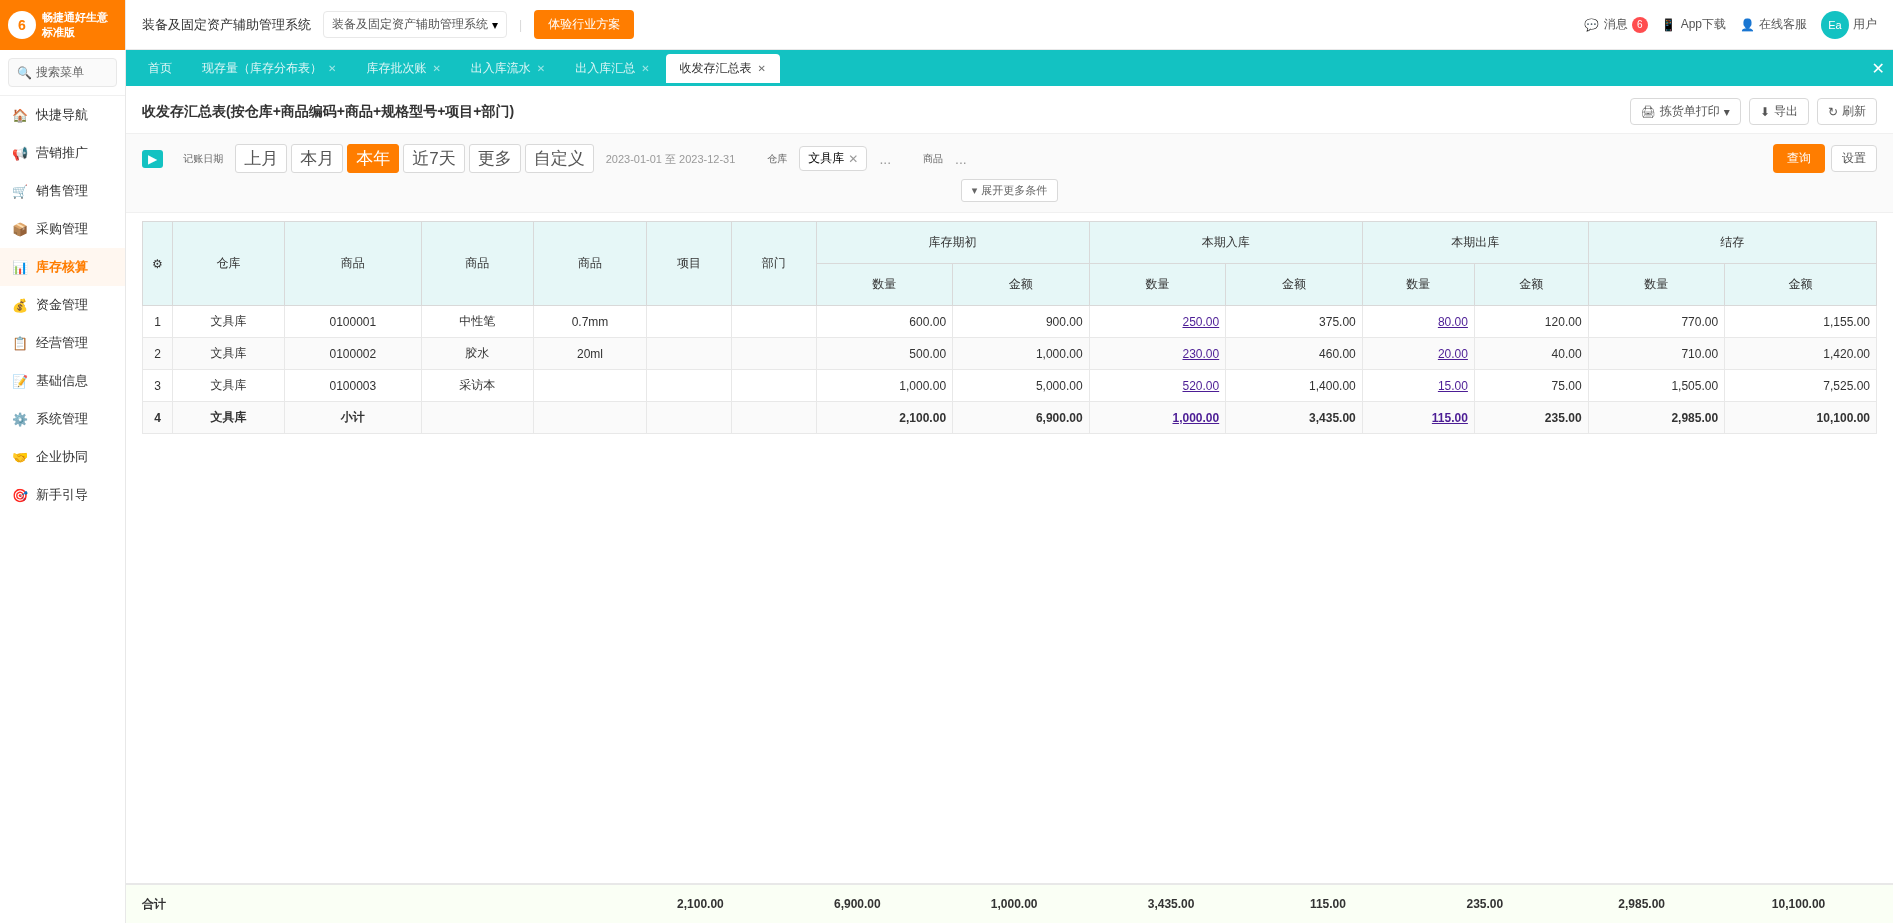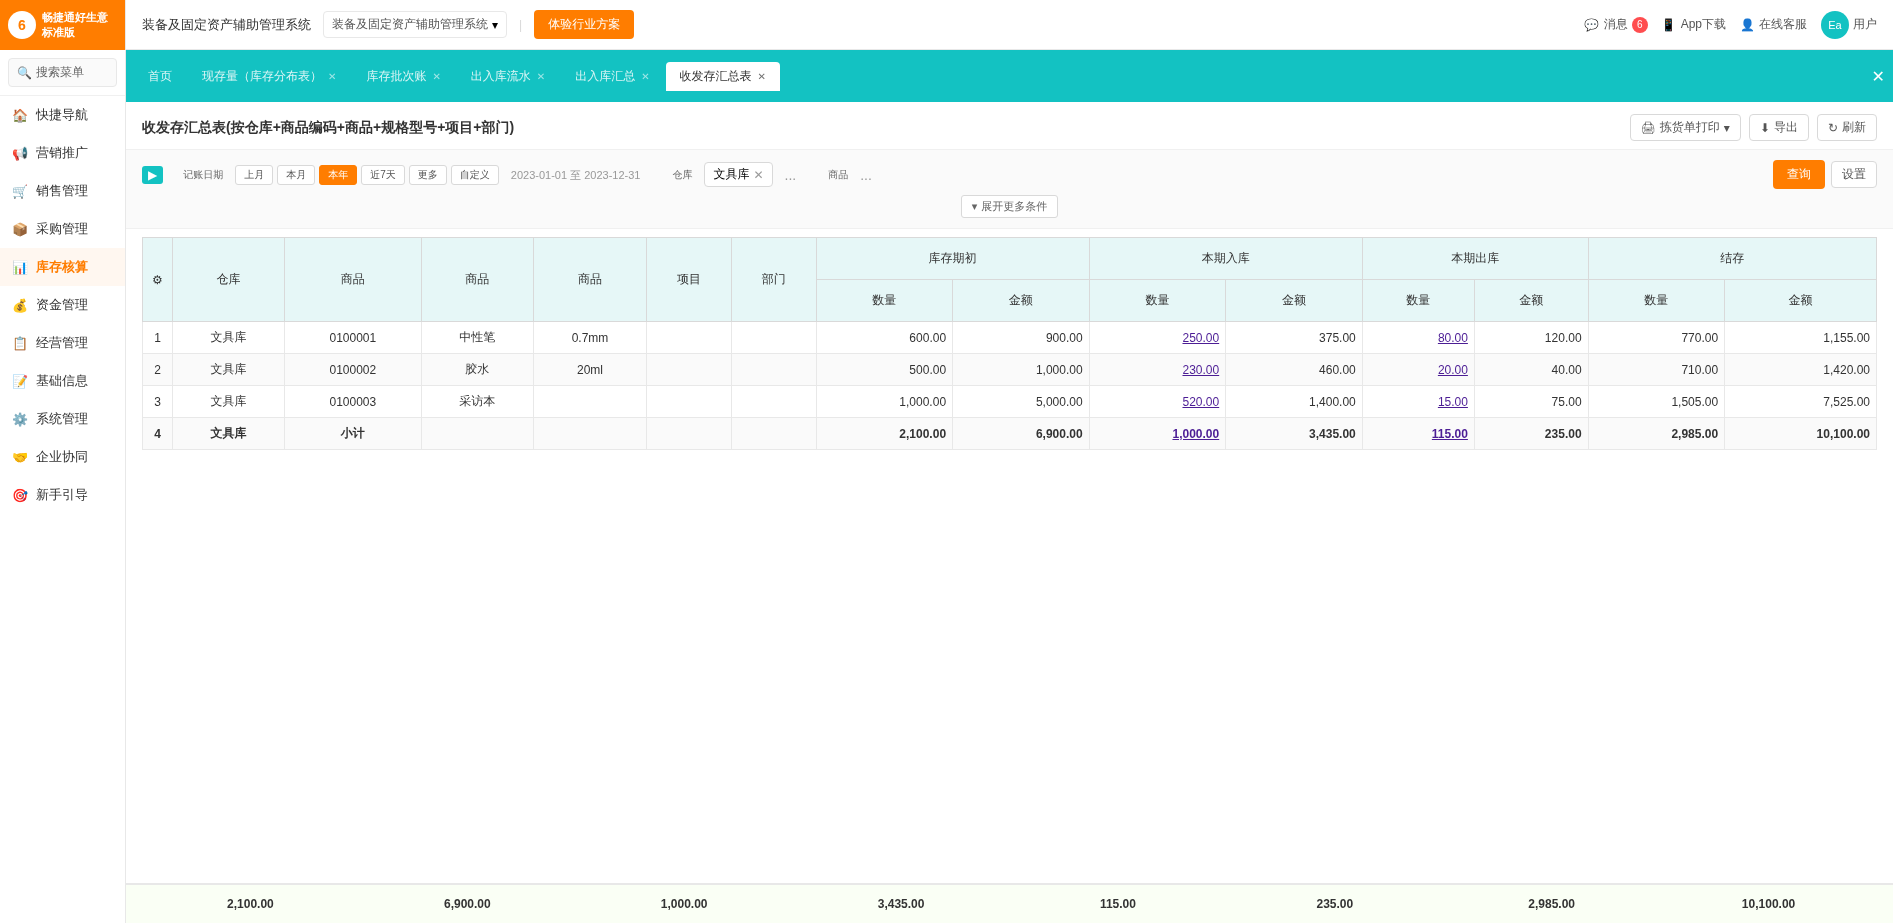--- a/index.html
+++ b/index.html
@@ -21,38 +21,38 @@
 
     
     .top-header { height: 50px; background: #fff; border-bottom: 1px solid #e8e8e8; display: flex; align-items: center; padding: 0 16px; gap: 12px; flex-shrink: 0; }
     .system-select { border: 1px solid #e8e8e8; border-radius: 4px; padding: 4px 8px; font-size: 12px; cursor: pointer; display: flex; align-items: center; gap: 4px; }
     .btn-orange { background: #ff7d00; color: #fff; border: none; border-radius: 4px; padding: 6px 14px; font-size: 12px; cursor: pointer; }
     .top-header-right { margin-left: auto; display: flex; align-items: center; gap: 14px; color: #555; font-size: 12px; }
     .top-header-right-item { display: flex; align-items: center; gap: 4px; cursor: pointer; }
     .badge-red { background: #ff4d4f; color: #fff; border-radius: 50%; width: 16px; height: 16px; font-size: 10px; display: flex; align-items: center; justify-content: center; }
 
     
-    .tab-bar { height: 52px; background: #13c2c2; display: flex; align-items: center; padding: 0 8px; gap: 2px; flex-shrink: 0; }
+    .tab-bar { height: 36px; background: #13c2c2; display: flex; align-items: center; padding: 0 8px; gap: 2px; flex-shrink: 0; }
     .tab-item { padding: 6px 14px; border-radius: 4px 4px 0 0; cursor: pointer; font-size: 12px; color: rgba(255,255,255,0.85); display: flex; align-items: center; gap: 6px; }
     .tab-item.active { background: #fff; color: #333; }
     .tab-close { font-size: 10px; cursor: pointer; opacity: 0.7; }
     .tab-bar-close { margin-left: auto; color: #fff; cursor: pointer; font-size: 16px; }
 
     
     .page-content { flex: 1; background: #fff; overflow-y: auto; display: flex; flex-direction: column; }
 
     
     .page-header { padding: 12px 16px 8px; border-bottom: 1px solid #f0f0f0; display: flex; align-items: center; justify-content: space-between; }
     .page-title { font-size: 14px; font-weight: bold; color: #333; }
     .page-actions { display: flex; align-items: center; gap: 8px; }
     .btn-default { border: 1px solid #d9d9d9; background: #fff; border-radius: 4px; padding: 4px 10px; font-size: 12px; cursor: pointer; display: flex; align-items: center; gap: 4px; color: #555; }
     .filter-row { display: flex; align-items: center; gap: 12px; flex-wrap: wrap; }
     .filter-label { color: #666; font-size: 10px; white-space: nowrap; }
     .date-btns { display: flex; align-items: center; gap: 4px; }
-    .date-btn { padding: 2px 8px; border: 1px solid #d9d9d9; border-radius: 3px; cursor: pointer; font-size: 10px; color: #555; background: #fff; }
+    .date-btn { padding: 2px 8px; border: 1px solid #d9d9d9; border-radius: 3px; cursor: pointer; font-size: 17px; color: #555; background: #fff; }
     .date-btn.active { background: #ff7d00; color: #fff; border-color: #ff7d00; }
     .date-range { font-size: 11px; color: #999; margin-top: 2px; }
     .filter-tag { display: flex; align-items: center; gap: 4px; background: #fff; border: 1px solid #d9d9d9; border-radius: 4px; padding: 3px 8px; font-size: 12px; }
     .filter-tag-close { cursor: pointer; color: #999; }
     .filter-ellipsis { color: #999; cursor: pointer; font-size: 14px; }
     .filter-row-2 { display: flex; align-items: center; justify-content: center; margin-top: 6px; }
     .expand-btn { border: 1px solid #d9d9d9; background: #fff; border-radius: 3px; padding: 3px 10px; font-size: 11px; cursor: pointer; display: flex; align-items: center; gap: 4px; color: #666; }
 
     
     .collapse-arrow { background: #13c2c2; color: #fff; border: none; border-radius: 3px; padding: 2px 6px; cursor: pointer; font-size: 12px; margin-right: 8px; }
@@ -365,20 +365,21 @@
             <td class="num"><span class="link">115.00</span></td>
             <td class="num">235.00</td>
             <td class="num">2,985.00</td>
             <td class="num">10,100.00</td>
           </tr>
         </tbody>
       </table>
     </div>
 
     <div class="footer-summary">
+      <span class="footer-label" style="width:480px;font-weight:bold;">合计</span>
       <div class="footer-cells">
         <span class="footer-cell">2,100.00</span>
         <span class="footer-cell">6,900.00</span>
         <span class="footer-cell">1,000.00</span>
         <span class="footer-cell">3,435.00</span>
         <span class="footer-cell">115.00</span>
         <span class="footer-cell">235.00</span>
         <span class="footer-cell">2,985.00</span>
         <span class="footer-cell">10,100.00</span>
       </div>

